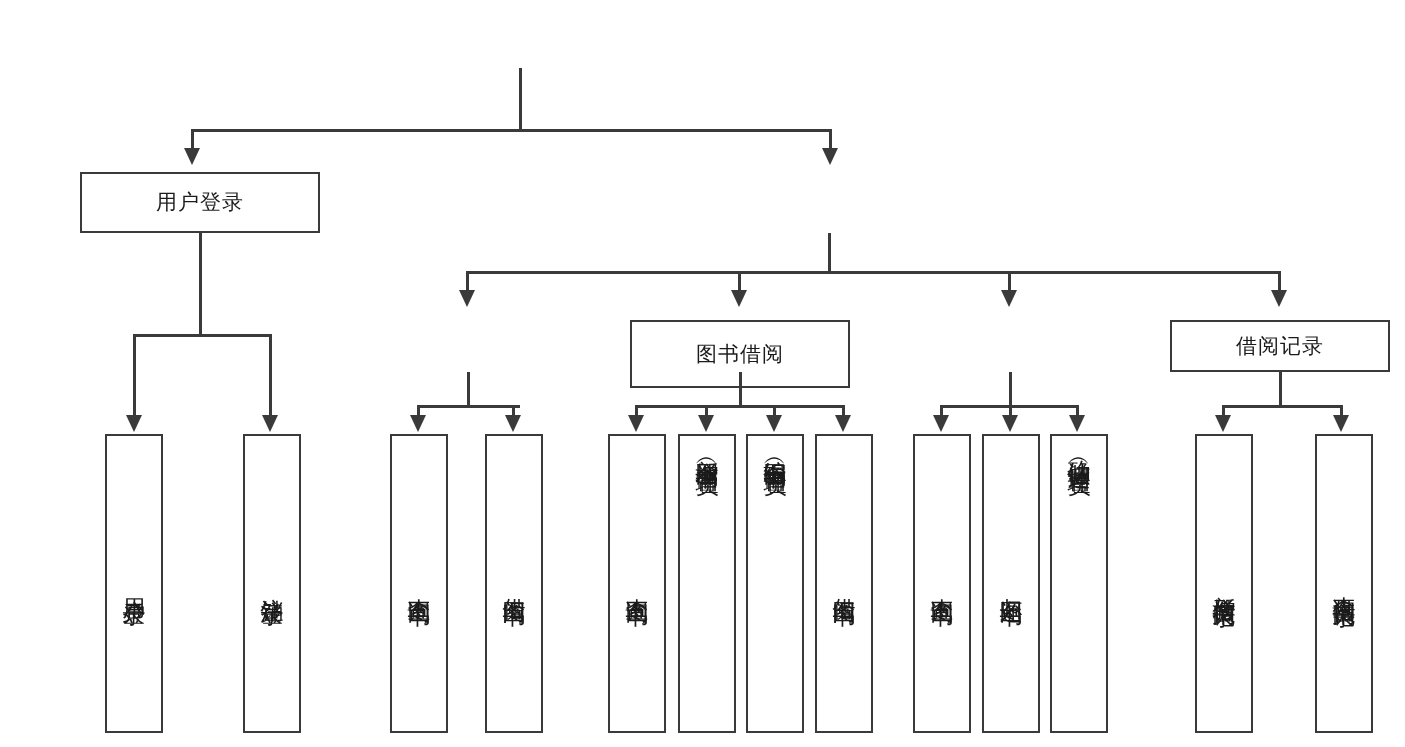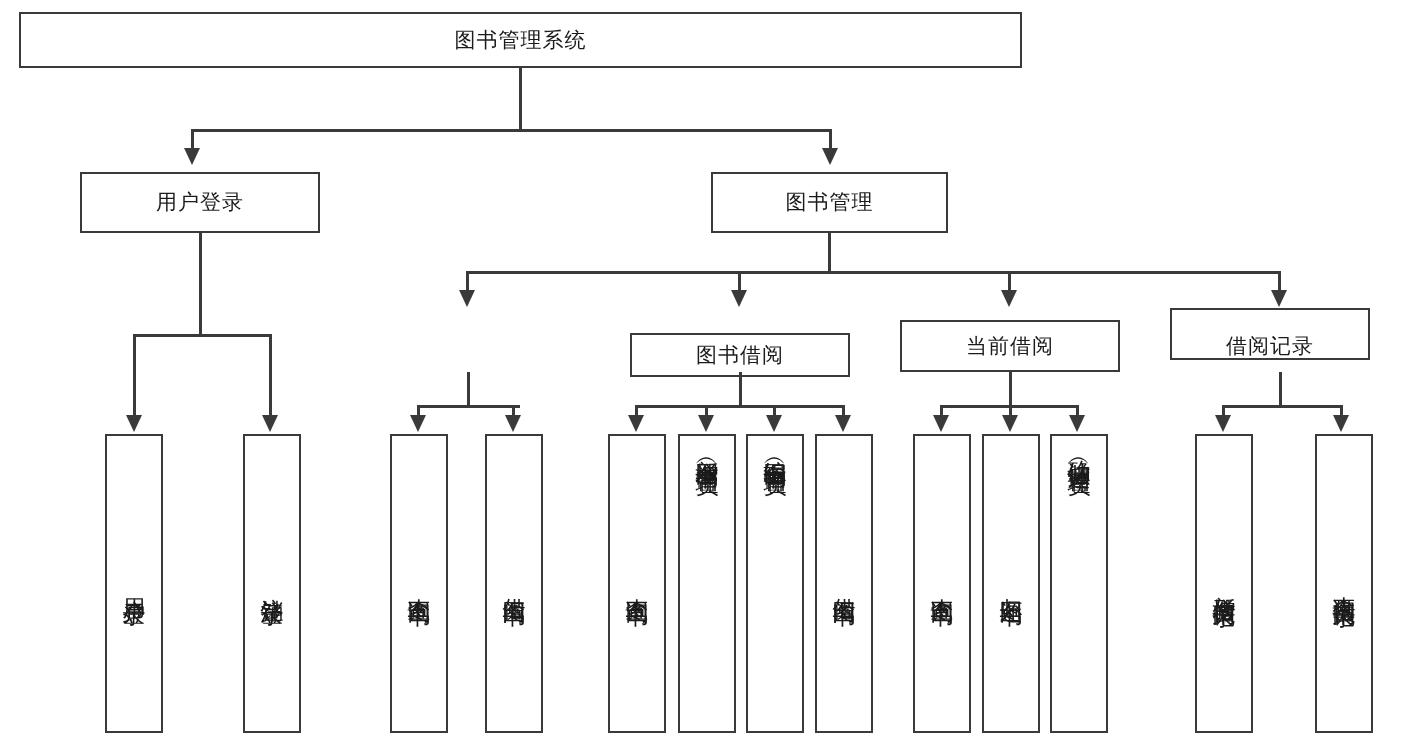--- a/index.html
+++ b/index.html
@@ -61,63 +61,54 @@
     color:#b9b9b9;
     letter-spacing:1px;
     white-space:nowrap;
   }
 </style>
 </head>
 <body>
 
 <div id="stage">
 
-  <div class="box" style="left:19px;top:12px;width:1003px;height:56px;">
-    <span class="lbl">图书管理系统</span>
-  </div>
 
   <div class="ln vln" style="left:519px;top:68px;height:63px;"></div>
   <div class="ln hln" style="left:191px;top:129px;width:640px;"></div>
   <div class="ln vln" style="left:191px;top:129px;height:22px;"></div>
   <div class="ln vln" style="left:829px;top:129px;height:22px;"></div>
   <div class="arrow" style="left:184px;top:148px;"></div>
   <div class="arrow" style="left:822px;top:148px;"></div>
 
   <div class="box" style="left:80px;top:172px;width:240px;height:61px;">
     <span class="lbl">用户登录</span>
-  </div>
-  <div class="box" style="left:711px;top:172px;width:237px;height:61px;">
-    <span class="lbl">图书管理</span>
   </div>
 
   <div class="ln vln" style="left:199px;top:233px;height:103px;"></div>
   <div class="ln hln" style="left:133px;top:334px;width:138px;"></div>
   <div class="ln vln" style="left:133px;top:334px;height:84px;"></div>
   <div class="ln vln" style="left:269px;top:334px;height:84px;"></div>
   <div class="arrow" style="left:126px;top:415px;"></div>
   <div class="arrow" style="left:262px;top:415px;"></div>
 
   <div class="ln vln" style="left:828px;top:233px;height:40px;"></div>
   <div class="ln hln" style="left:466px;top:271px;width:814px;"></div>
   <div class="ln vln" style="left:466px;top:271px;height:23px;"></div>
   <div class="ln vln" style="left:738px;top:271px;height:23px;"></div>
   <div class="ln vln" style="left:1008px;top:271px;height:23px;"></div>
   <div class="ln vln" style="left:1278px;top:271px;height:23px;"></div>
   <div class="arrow" style="left:459px;top:290px;"></div>
   <div class="arrow" style="left:731px;top:290px;"></div>
   <div class="arrow" style="left:1001px;top:290px;"></div>
   <div class="arrow" style="left:1271px;top:290px;"></div>
 
-  <div class="box" style="left:630px;top:320px;width:220px;height:44px;margin-top:13px;">
+  <div class="box" style="left:630px;top:320px;width:220px;height:68px;">
     <span class="lbl">图书借阅</span>
   </div>
-  <div class="box" style="left:900px;top:320px;width:220px;height:52px;">
-    <span class="lbl">当前借阅</span>
-  </div>
-  <div class="box" style="left:1170px;top:308px;width:200px;height:52px;align-items:flex-end;">
+  <div class="box" style="left:1170px;top:320px;width:220px;height:52px;">
     <span class="lbl">借阅记录</span>
   </div>
 
   <div class="ln vln" style="left:467px;top:372px;height:35px;"></div>
   <div class="ln hln" style="left:417px;top:405px;width:103px;"></div>
   <div class="ln vln" style="left:417px;top:405px;height:13px;"></div>
   <div class="ln vln" style="left:512px;top:405px;height:13px;"></div>
   <div class="arrow" style="left:410px;top:415px;"></div>
   <div class="arrow" style="left:505px;top:415px;"></div>
 

